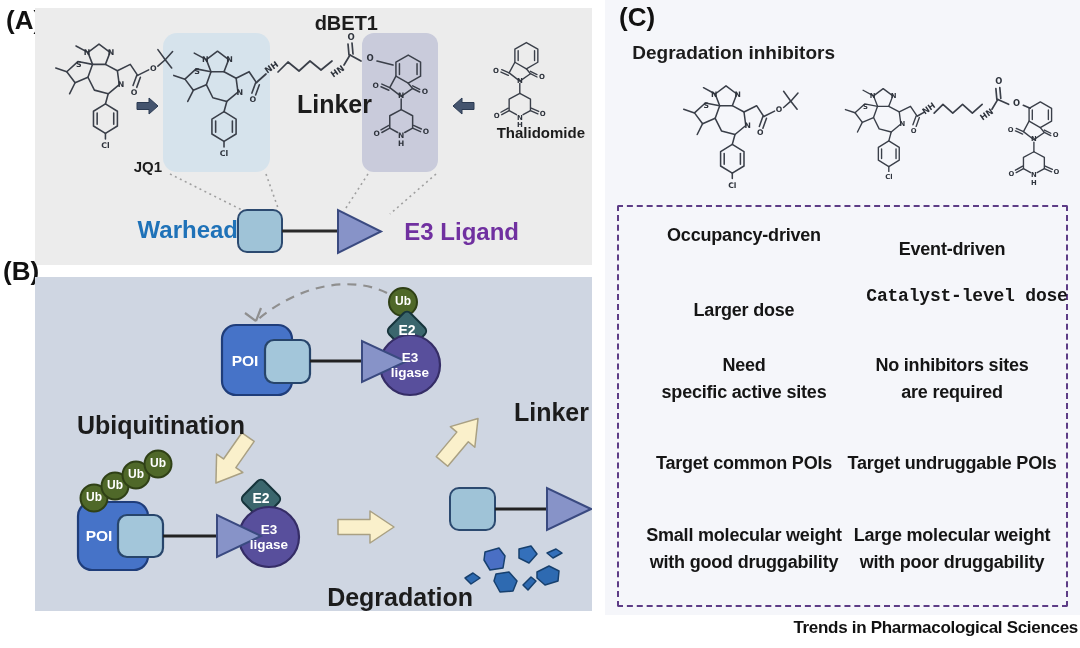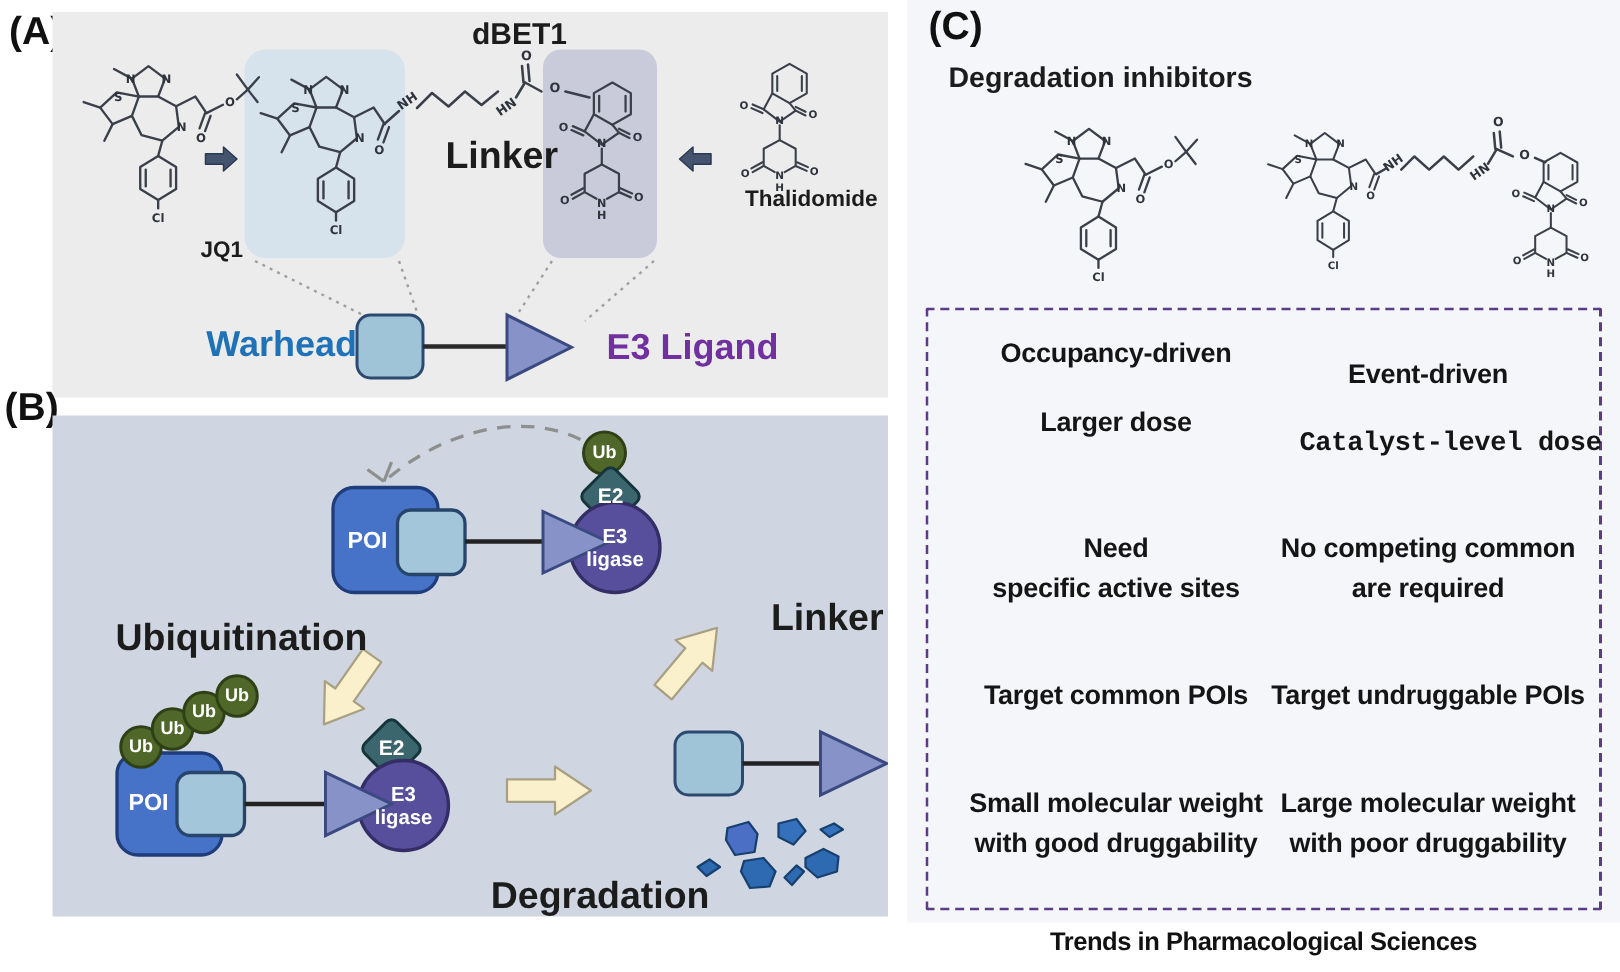--- a/index.html
+++ b/index.html
@@ -242,27 +242,27 @@
 <div class="panel" style="left:605px;top:0;width:475px;height:615px;background:#f5f6fa;">
   <div class="panel-letter" style="left:14px;top:2px;">(C)</div>
   <div class="txt" style="left:20px;top:42px;width:210px;font-size:19px;">Degradation inhibitors</div>
   <svg class="abs" style="left:8px;top:66px;" width="462" height="140">
     <use href="#jq1" transform="translate(68,10) scale(0.9)"></use>
     <use href="#dbet1" transform="translate(230,4) scale(0.98)"></use>
   </svg>
   <div class="dashed-box" style="left:12px;top:205px;width:447px;height:398px;"></div>
   <div class="cmp-cell" style="left:30px;top:222px;width:218px;">Occupancy-driven</div>
   <div class="cmp-cell" style="left:232px;top:222px;width:230px;margin-top:14px;">Event-driven</div>
-  <div class="cmp-cell" style="left:30px;top:268px;width:218px;">Larger dose</div>
+  <div class="cmp-cell" style="left:30px;top:297px;width:218px;">Larger dose</div>
   <div class="cmp-cell" style="left:247px;top:283px;width:230px;font-family:Liberation Mono, monospace;">Catalyst-level dose</div>
   <div class="cmp-cell" style="left:30px;top:352px;width:218px;">Need
 specific active sites</div>
-  <div class="cmp-cell" style="left:232px;top:352px;width:230px;">No competing common
+  <div class="cmp-cell" style="left:232px;top:352px;width:230px;">No inhibitors sites
 are required</div>
   <div class="cmp-cell" style="left:30px;top:450px;width:218px;">Target common POIs</div>
   <div class="cmp-cell" style="left:232px;top:450px;width:230px;">Target undruggable POIs</div>
   <div class="cmp-cell" style="left:30px;top:522px;width:218px;">Small molecular weight
 with good druggability</div>
   <div class="cmp-cell" style="left:232px;top:522px;width:230px;">Large molecular weight
 with poor druggability</div>
 </div>
 
-<div class="txt" style="left:700px;top:618px;width:378px;font-size:17px;text-align:left;letter-spacing:-0.3px;color:#111;">Trends in Pharmacological Sciences</div>
+<div class="txt" style="left:700px;top:618px;width:378px;font-size:17px;text-align:right;letter-spacing:-0.3px;color:#111;">Trends in Pharmacological Sciences</div>
 
 </body></html>

